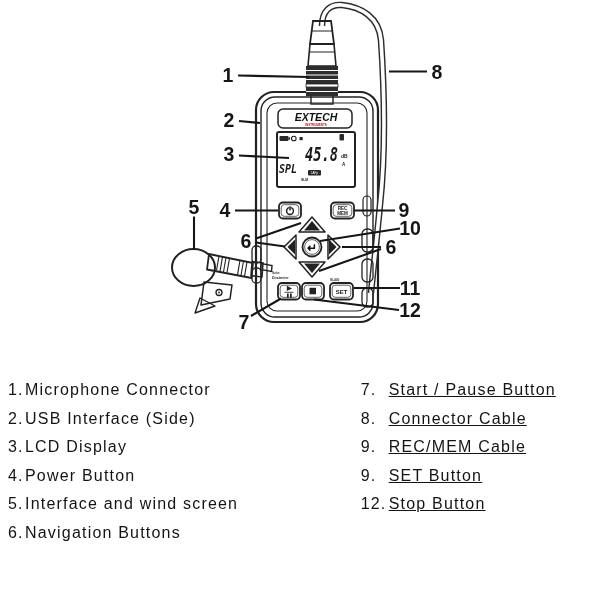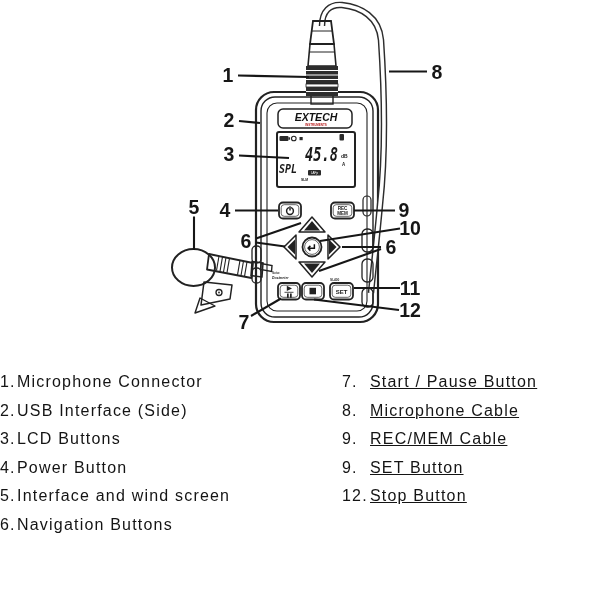--- a/index.html
+++ b/index.html
@@ -5,21 +5,21 @@
   html,body{margin:0;padding:0;background:#fff;}
   body{width:600px;height:600px;position:relative;overflow:hidden;
        font-family:"Liberation Sans",sans-serif;color:#141414;}
   #diagram{position:absolute;top:0;left:0;}
   .ink{stroke:#222;fill:none;}
   .callout-num{font-size:19.5px;font-weight:600;fill:#161616;}
   .seg{font-family:"DejaVu Sans Mono",monospace;font-weight:bold;font-style:italic;fill:#1a1a1a;}
   .tiny{fill:#1a1a1a;font-weight:bold;}
   .parts{position:absolute;top:368px;left:0;width:600px;display:flex;
          font-size:16px;line-height:28.5px;letter-spacing:1.2px;}
-  .parts ol{list-style:none;margin:0;padding:0;}
+  .parts ol{list-style:none;margin:8px;padding:0;}
   .col-left{margin-left:23px;width:342px;}
   .col-right{width:235px;text-decoration:underline;}
   .num{display:inline-block;}
   .col-left .num{min-width:17px;}
   .col-right .num{min-width:28px;}
 </style>
 </head>
 <body>
 
 <svg id="diagram" width="600" height="355" viewBox="0 0 600 355">
@@ -205,25 +205,25 @@
     <text x="410" y="228" text-anchor="middle" dominant-baseline="central" class="callout-num">10</text>
     <text x="410" y="288" text-anchor="middle" dominant-baseline="central" class="callout-num">11</text>
     <text x="410" y="310" text-anchor="middle" dominant-baseline="central" class="callout-num">12</text>
   </g>
 </svg>
 
 <div class="parts">
   <ol class="col-left">
     <li><span class="num">1.</span><span>Microphone Connector</span></li>
     <li><span class="num">2.</span><span>USB Interface (Side)</span></li>
-    <li><span class="num">3.</span><span>LCD Buttons</span></li>
+    <li><span class="num">3.</span><span>LCD Display</span></li>
     <li><span class="num">4.</span><span>Power Button</span></li>
     <li><span class="num">5.</span><span>Interface and wind screen</span></li>
     <li><span class="num">6.</span><span>Navigation Buttons</span></li>
   </ol>
   <ol class="col-right">
     <li><span class="num">7.</span><span>Start / Pause Button</span></li>
-    <li><span class="num">8.</span><span>Microphone Cable</span></li>
+    <li><span class="num">8.</span><span>Connector Cable</span></li>
     <li><span class="num">9.</span><span>REC/MEM Cable</span></li>
     <li><span class="num">9.</span><span>SET Button</span></li>
     <li><span class="num">12.</span><span>Stop Button</span></li>
   </ol>
 </div>
 
 </body></html>

